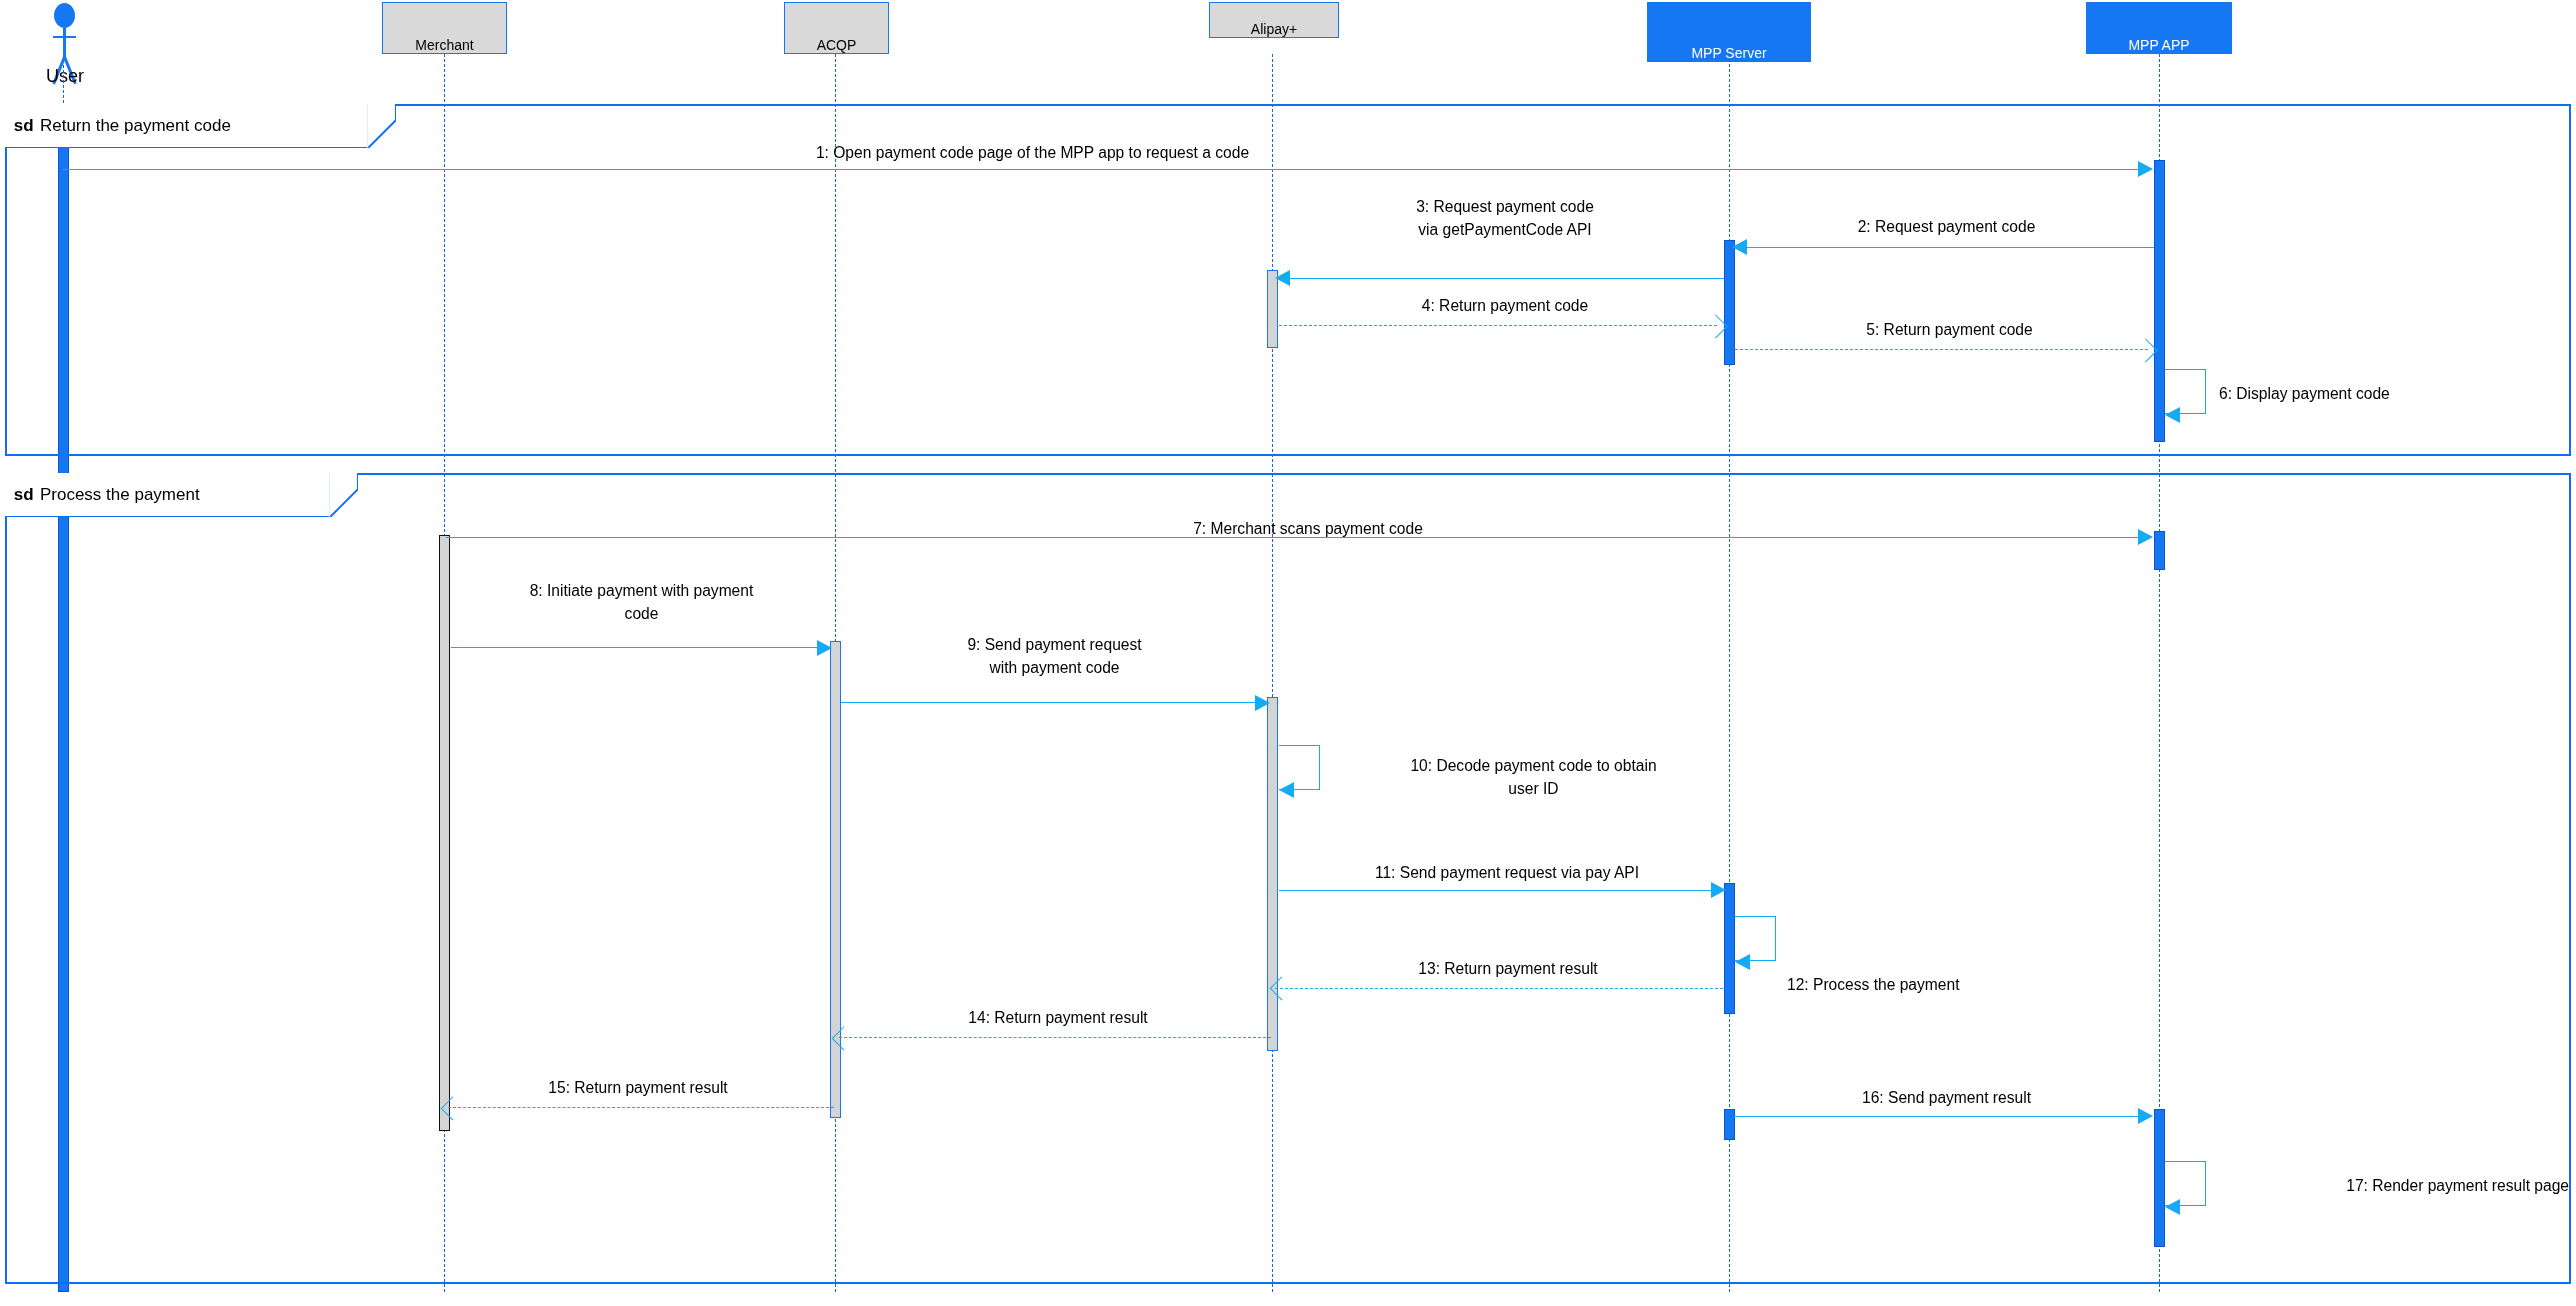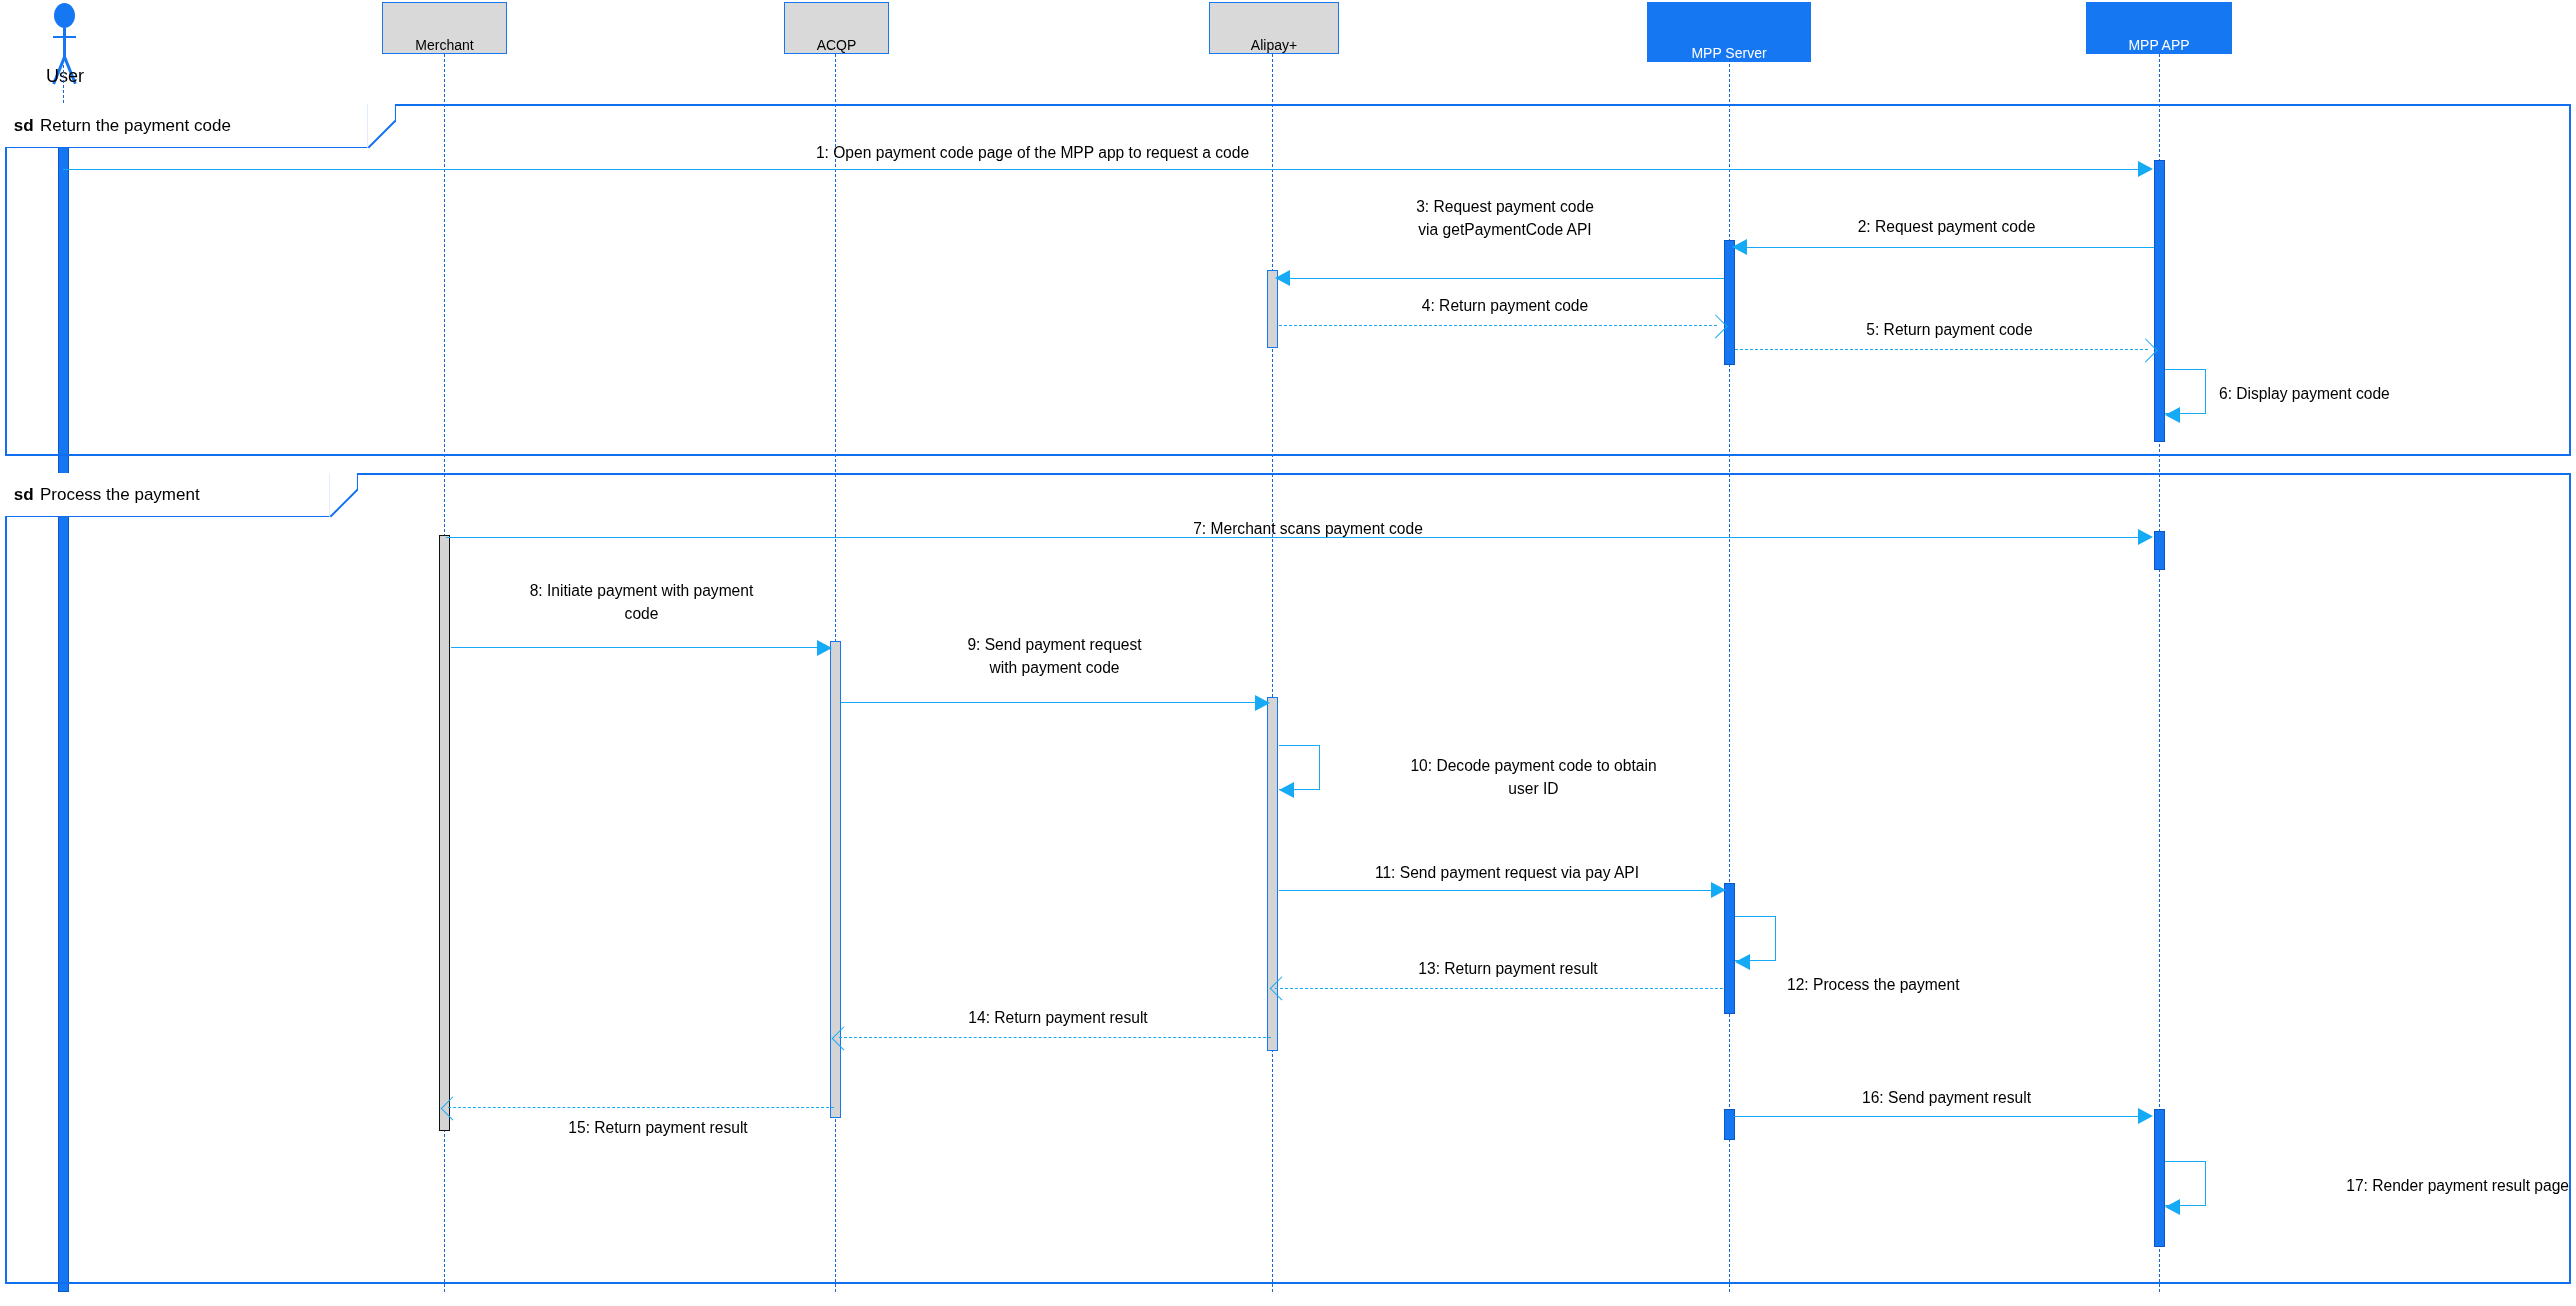--- a/index.html
+++ b/index.html
@@ -67,21 +67,21 @@
     <div class="legR" style="left:11.3px;top:54px;"></div>
   </div>
   <div class="actor-label" style="left:26px;top:66px;width:78px;">User</div>
 
   <div class="pbox grey" style="left:382px;top:1.9px;width:125px;height:52px;">
     <span>Merchant</span>
   </div>
   <div class="pbox grey" style="left:784px;top:1.9px;width:105px;height:52px;">
     <span>ACQP</span>
   </div>
-  <div class="pbox grey" style="left:1209px;top:1.9px;width:130px;height:52px;">
+  <div class="pbox grey" style="left:1209px;top:1.9px;width:130px;height:36px;">
     <span>Alipay+</span>
   </div>
   <div class="pbox blue" style="left:1647px;top:1.9px;width:164px;height:60px;">
     <span>MPP Server</span>
   </div>
   <div class="pbox blue" style="left:2086px;top:1.9px;width:146px;height:52px;">
     <span>MPP APP</span>
   </div>
 
   <div class="lifeline" style="left:63px;top:65px;height:1227px;"></div>
@@ -183,21 +183,21 @@
   <div class="msg dashed" style="left:1275px;top:988px;width:448px;"></div>
   <div class="openL" style="left:1273px;top:980px;"></div>
   <div class="mlabel" style="left:1289px;top:957px;width:438px;"><span>13: Return payment result</span></div>
 
   <div class="msg dashed" style="left:839px;top:1037px;width:432px;"></div>
   <div class="openL" style="left:835px;top:1030px;"></div>
   <div class="mlabel" style="left:845px;top:1006px;width:426px;"><span>14: Return payment result</span></div>
 
   <div class="msg dashed" style="left:448px;top:1107px;width:386px;"></div>
   <div class="openL" style="left:444px;top:1100px;"></div>
-  <div class="mlabel" style="left:470px;top:1076px;width:376px;margin-top:40px;"><span>15: Return payment result</span></div>
+  <div class="mlabel" style="left:450px;top:1076px;width:376px;"><span>15: Return payment result</span></div>
 
   <div class="msg" style="left:1734px;top:1116px;width:414px;"></div>
   <div class="arrowR" style="left:2138px;top:1108px;"></div>
   <div class="mlabel" style="left:1746px;top:1086px;width:401px;"><span>16: Send payment result</span></div>
 
   <div class="selfmsg" style="left:2165px;top:1161px;width:41px;height:45px;"></div>
   <div class="arrowL" style="left:2165px;top:1199px;"></div>
   <div class="mlabel" style="left:2219px;top:1174px;width:350px;text-align:right;"><span>17: Render payment result page</span></div>
 
 </div>

